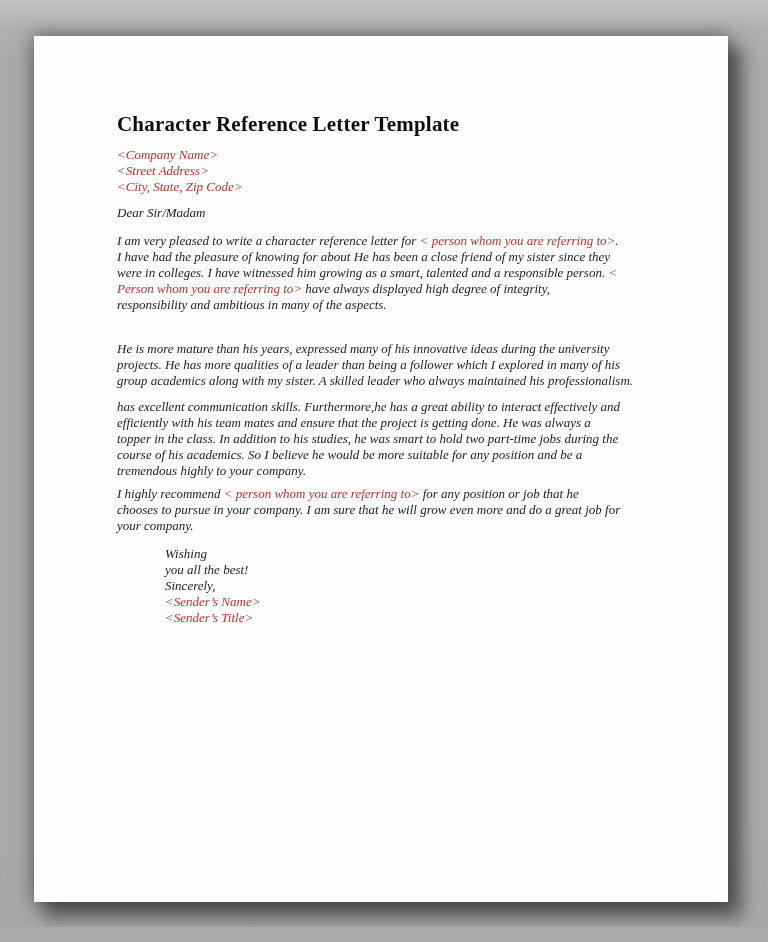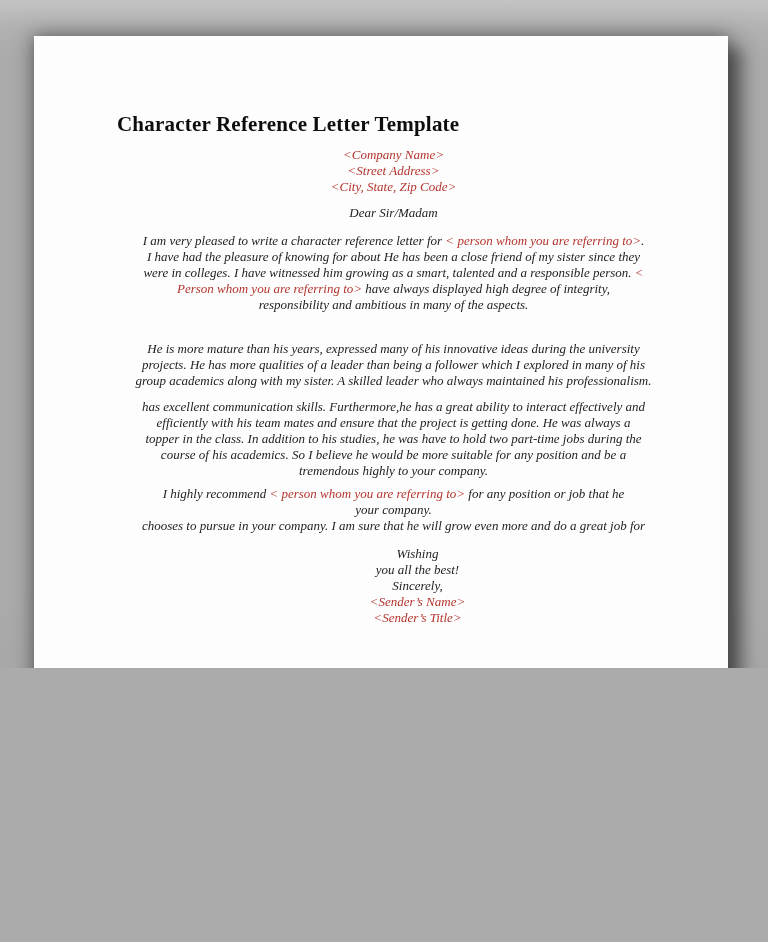--- a/index.html
+++ b/index.html
@@ -9,21 +9,21 @@
     --red:#b5342c;
   }
   html,body{margin:0;padding:0;}
   body{
     width:768px;height:942px;
     font-family:"Liberation Serif", serif;
     background:var(--bg);
   }
   .stage{
     position:relative;
-    width:768px;height:668px;
+    width:768px;height:927px;
     overflow:hidden;
     background:linear-gradient(180deg,#c3c3c3 0px,#b0b0b0 30px,#ababab 60px,#ababab 88%,#a8a8a8 100%);
   }
   .paper{
     position:absolute;
     left:34px;top:36px;
     width:694px;height:866px;
     background:var(--paper);
     box-shadow:
       0 0 18px 1px rgba(35,35,35,0.55),
@@ -39,21 +39,21 @@
     color:#0d0d0d;
     letter-spacing:0.2px;
   }
   .block{
     margin:0 0 12px 0;
     font-style:italic;
     font-size:13px;
     line-height:16px;
     color:var(--ink);
   }
-  .line{display:block;text-align:center;}
+  .line{display:block;}
   .red{color:var(--red);}
   [data-name="block-company-address"]{margin-bottom:10px;}
   [data-name="block-salutation"]{margin-bottom:12px;}
   [data-name="block-paragraph-1"]{margin-bottom:28px;}
   [data-name="block-paragraph-2"]{margin-bottom:10px;}
   [data-name="block-paragraph-3"]{margin-bottom:7px;}
   [data-name="block-paragraph-4"]{margin-bottom:12px;}
   [data-name="block-closing"]{margin-bottom:0;margin-left:48px;}
 </style>
 </head>
@@ -79,28 +79,28 @@
           <span class="line" data-name="text-line"><span data-name="text-run">responsibility and ambitious in many of the aspects.</span></span>
         </p>
         <p class="block" data-name="block-paragraph-2">
           <span class="line" data-name="text-line"><span data-name="text-run">He is more mature than his years, expressed many of his innovative ideas during the university</span></span>
           <span class="line" data-name="text-line"><span data-name="text-run">projects. He has more qualities of a leader than being a follower which I explored in many of his</span></span>
           <span class="line" data-name="text-line"><span data-name="text-run">group academics along with my sister. A skilled leader who always maintained his professionalism.</span></span>
         </p>
         <p class="block" data-name="block-paragraph-3">
           <span class="line" data-name="text-line"><span data-name="text-run">has excellent communication skills. Furthermore,he has a great ability to interact effectively and</span></span>
           <span class="line" data-name="text-line"><span data-name="text-run">efficiently with his team mates and ensure that the project is getting done. He was always a</span></span>
-          <span class="line" data-name="text-line"><span data-name="text-run">topper in the class. In addition to his studies, he was have to hold two part-time jobs during the</span></span>
+          <span class="line" data-name="text-line"><span data-name="text-run">topper in the class. In addition to his studies, he was smart to hold two part-time jobs during the</span></span>
           <span class="line" data-name="text-line"><span data-name="text-run">course of his academics. So I believe he would be more suitable for any position and be a</span></span>
           <span class="line" data-name="text-line"><span data-name="text-run">tremendous highly to your company.</span></span>
         </p>
         <p class="block" data-name="block-paragraph-4">
           <span class="line" data-name="text-line"><span data-name="text-run">I highly recommend </span><span data-name="placeholder-token" class="red">&lt; person whom you are referring to&gt;</span><span data-name="text-run"> for any position or job that he</span></span>
+          <span class="line" data-name="text-line"><span data-name="text-run">chooses to pursue in your company. I am sure that he will grow even more and do a great job for</span></span>
           <span class="line" data-name="text-line"><span data-name="text-run">your company.</span></span>
-          <span class="line" data-name="text-line"><span data-name="text-run">chooses to pursue in your company. I am sure that he will grow even more and do a great job for</span></span>
         </p>
         <p class="block" data-name="block-closing">
           <span class="line" data-name="text-line"><span data-name="text-run">Wishing</span></span>
           <span class="line" data-name="text-line"><span data-name="text-run">you all the best!</span></span>
           <span class="line" data-name="text-line"><span data-name="text-run">Sincerely,</span></span>
           <span class="line" data-name="text-line"><span data-name="placeholder-token" class="red">&lt;Sender’s Name&gt;</span></span>
           <span class="line" data-name="text-line"><span data-name="placeholder-token" class="red">&lt;Sender’s Title&gt;</span></span>
         </p>
       </div>
   </div>

